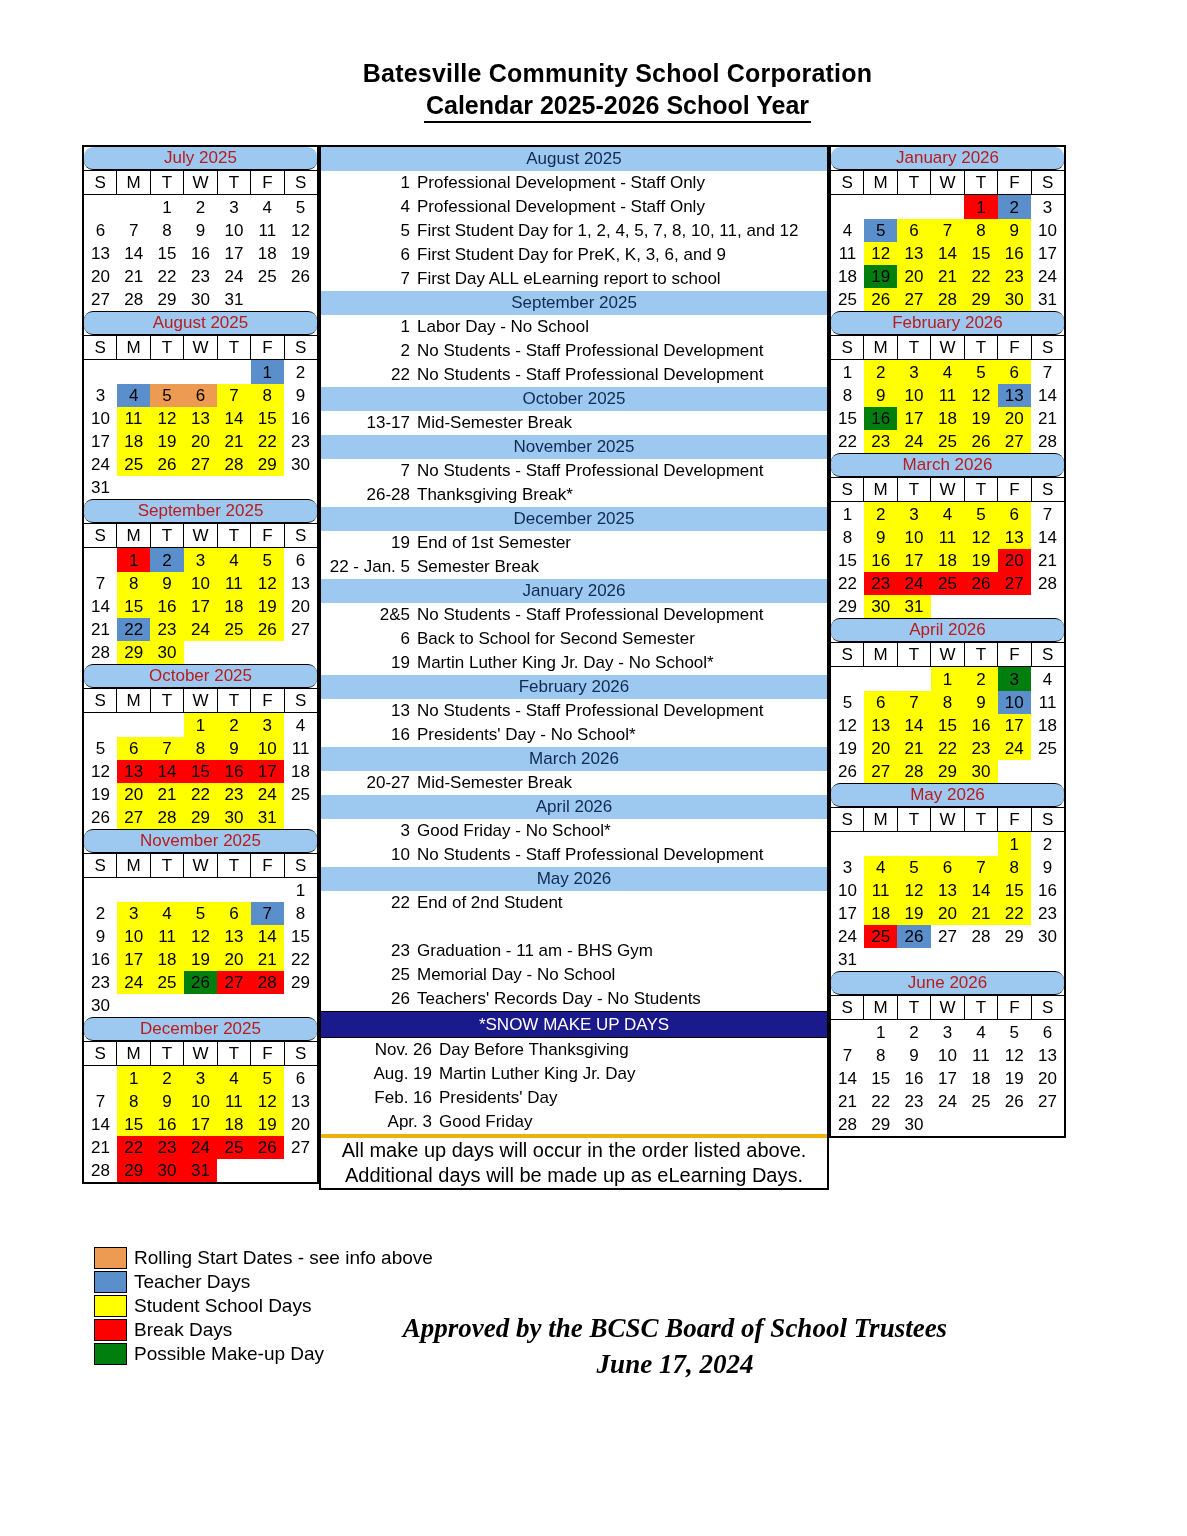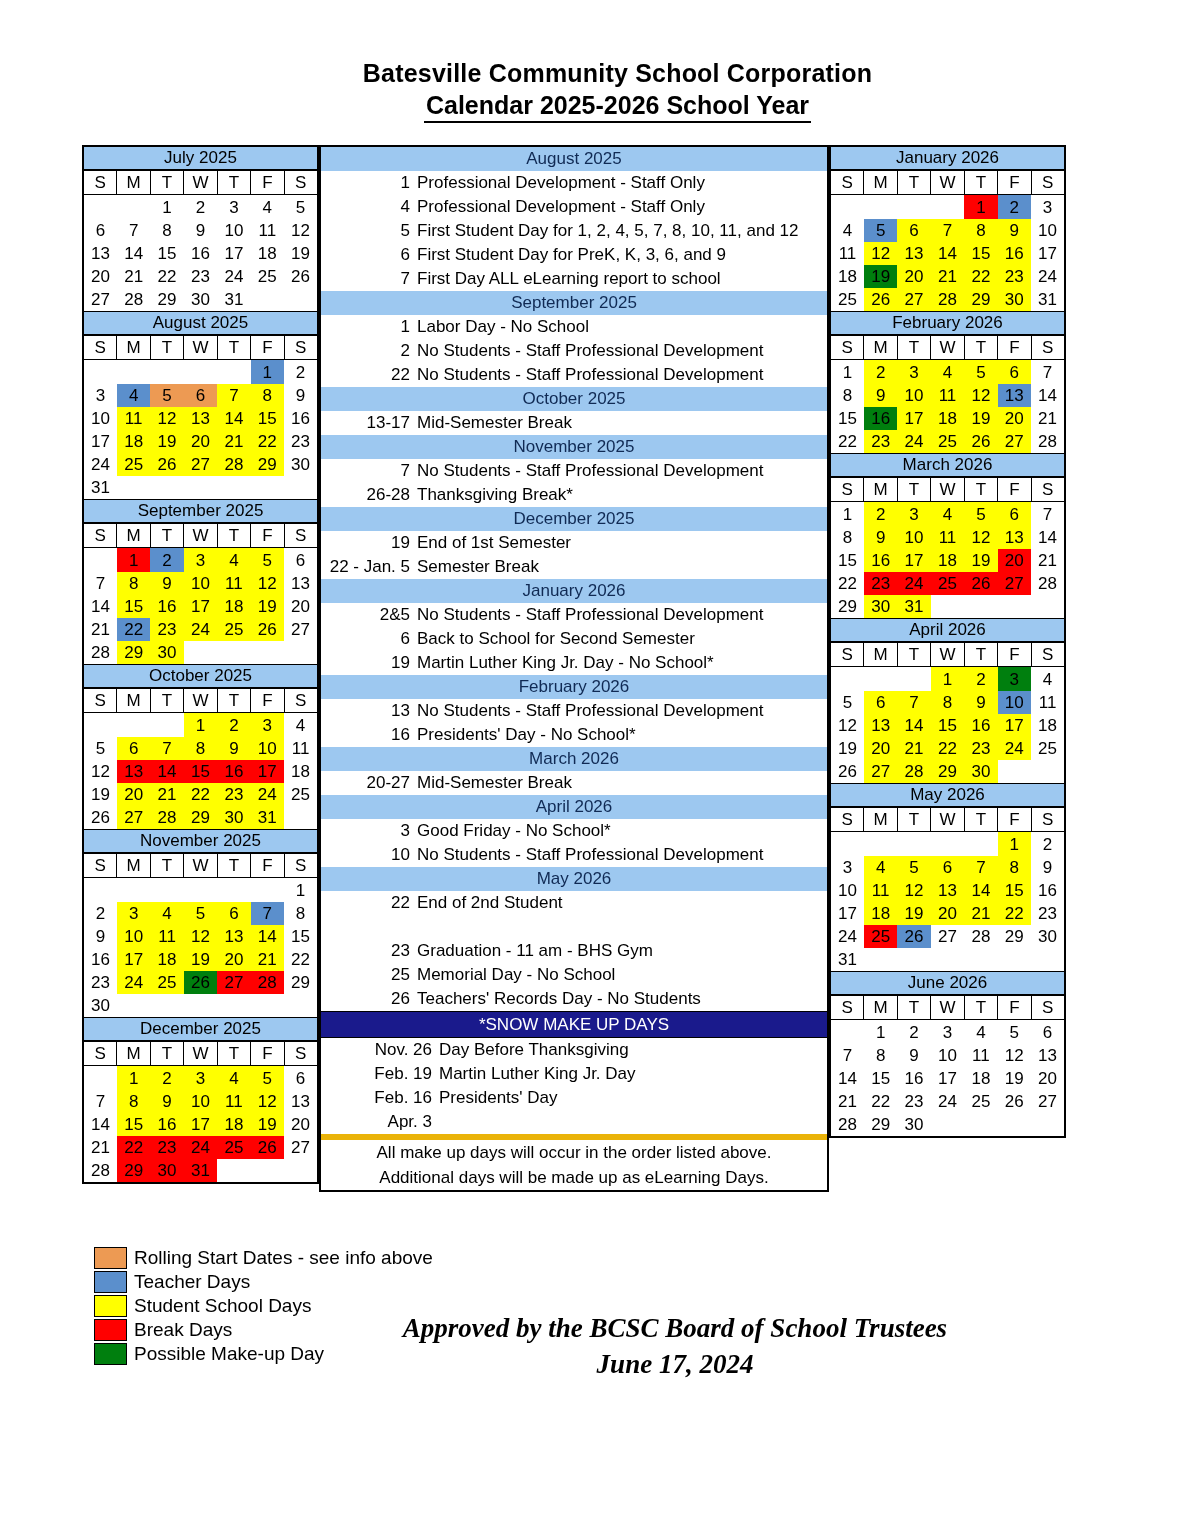--- a/index.html
+++ b/index.html
@@ -46,28 +46,29 @@
     width:237px;
     border:2px solid #000;
     box-sizing:border-box;
     background:#fff;
   }
   .col-cal.right{ }
 
   .month-block{ }
   .month-title{
     background:#9DC8F0;
-    color:#000000;
+    color:#b91c1c;
     text-align:center;
     font-size:17px;
     line-height:22px;
     height:22px;
     border-bottom:1px solid #000;
     border-top:1px solid #000;
     font-weight:normal;
+    border-radius:9px;
   }
   .month-block:first-child .month-title{border-top:none;}
 
   table.cal{
     border-collapse:collapse;
     width:100%;
     table-layout:fixed;
   }
   table.cal td, table.cal th{
     width:14.285%;
@@ -143,23 +144,23 @@
     color:#ffffff;
     text-align:center;
     font-size:17px;
     line-height:25px;
     height:25px;
     border-top:1px solid #000;
     border-bottom:1px solid #000;
   }
   .snow-row .ev-date{width:106px;flex:0 0 106px;margin-left:12px;}
   .note-box{
-    border-top:6px solid #eab308;
+    border-top:4px solid #eab308;
     text-align:center;
-    font-size:17px;
+    font-size:20px;
     line-height:25px;
   }
 
   
   .legend{
     position:absolute;
     left:74px;
     top:1246px;
     width:360px;
     margin-left:20px;
@@ -717,29 +718,30 @@
         <div class="ev-row">
           <div class="ev-date">26</div>
           <div class="ev-text">Teachers' Records Day - No Students</div>
         </div>
         <div class="snow-head">*SNOW MAKE UP DAYS</div>
         <div class="ev-row snow-row">
           <div class="ev-date">Nov. 26</div>
           <div class="ev-text">Day Before Thanksgiving</div>
         </div>
         <div class="ev-row snow-row">
-          <div class="ev-date">Feb. 19</div>
+          <div class="ev-date">Aug. 19</div>
           <div class="ev-text">Martin Luther King Jr. Day</div>
         </div>
         <div class="ev-row snow-row">
           <div class="ev-date">Feb. 16</div>
           <div class="ev-text">Presidents' Day</div>
         </div>
         <div class="ev-row snow-row">
           <div class="ev-date">Apr. 3</div>
+          <div class="ev-text">Good Friday</div>
         </div>
         <div class="note-box">
           <div>All make up days will occur in the order listed above.</div>
           <div>Additional days will be made up as eLearning Days.</div>
         </div>
       </div>
   </div>
   <div class="col-cal right" id="right-col">
       <div class="month-block">
         <div class="month-title">January 2026</div>

